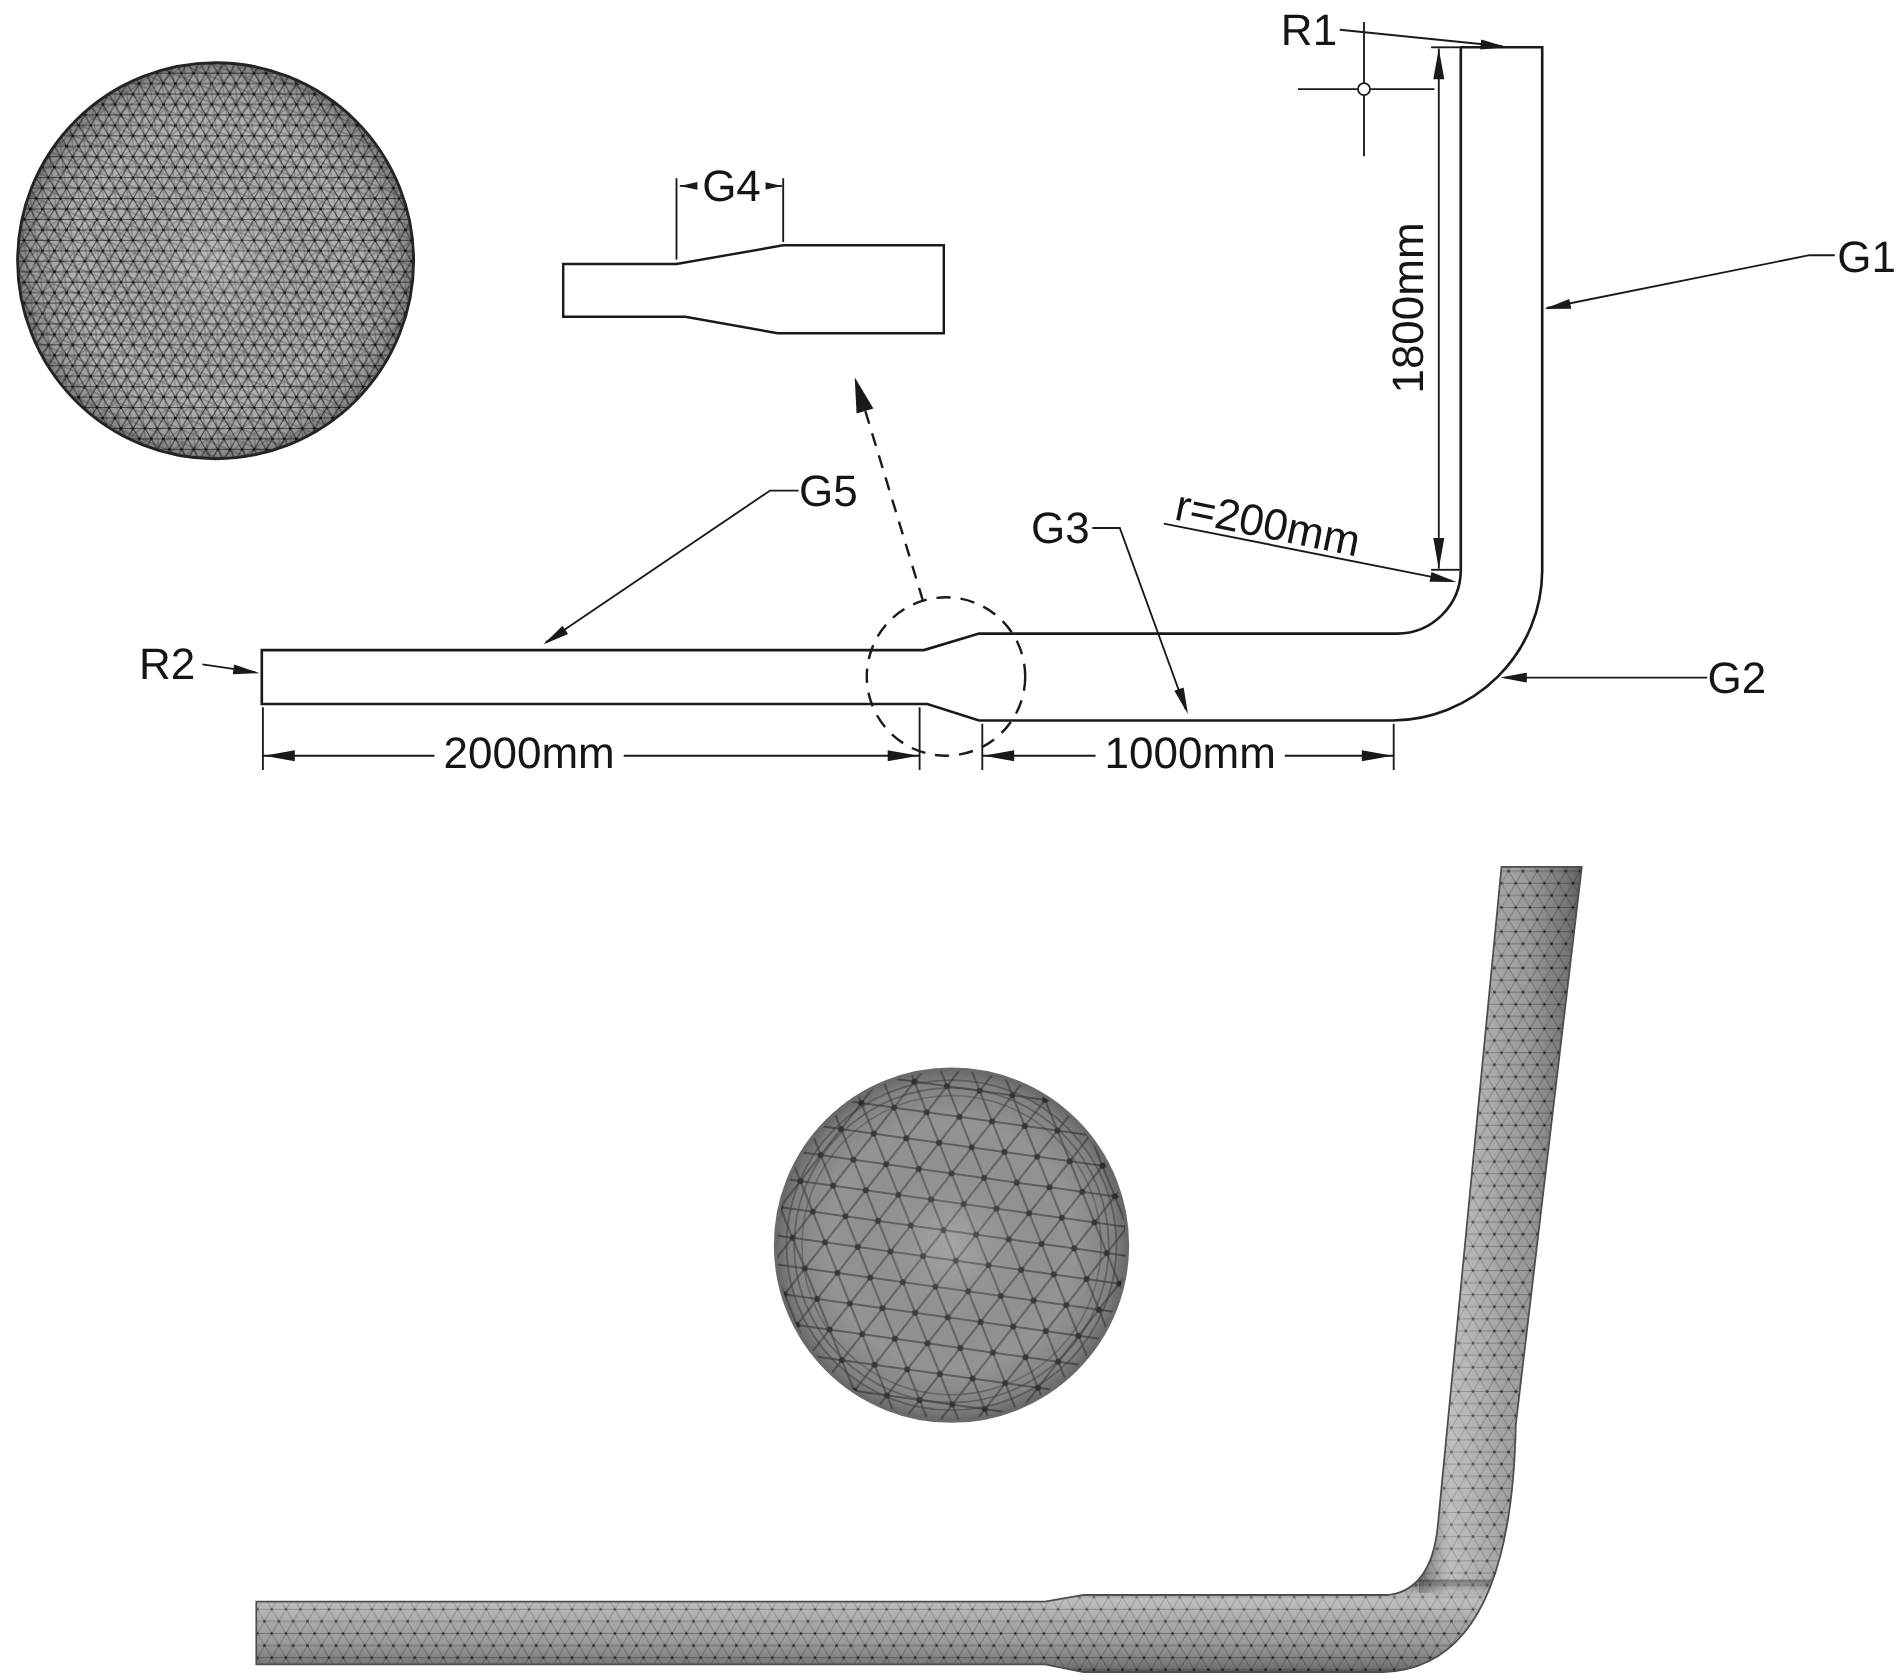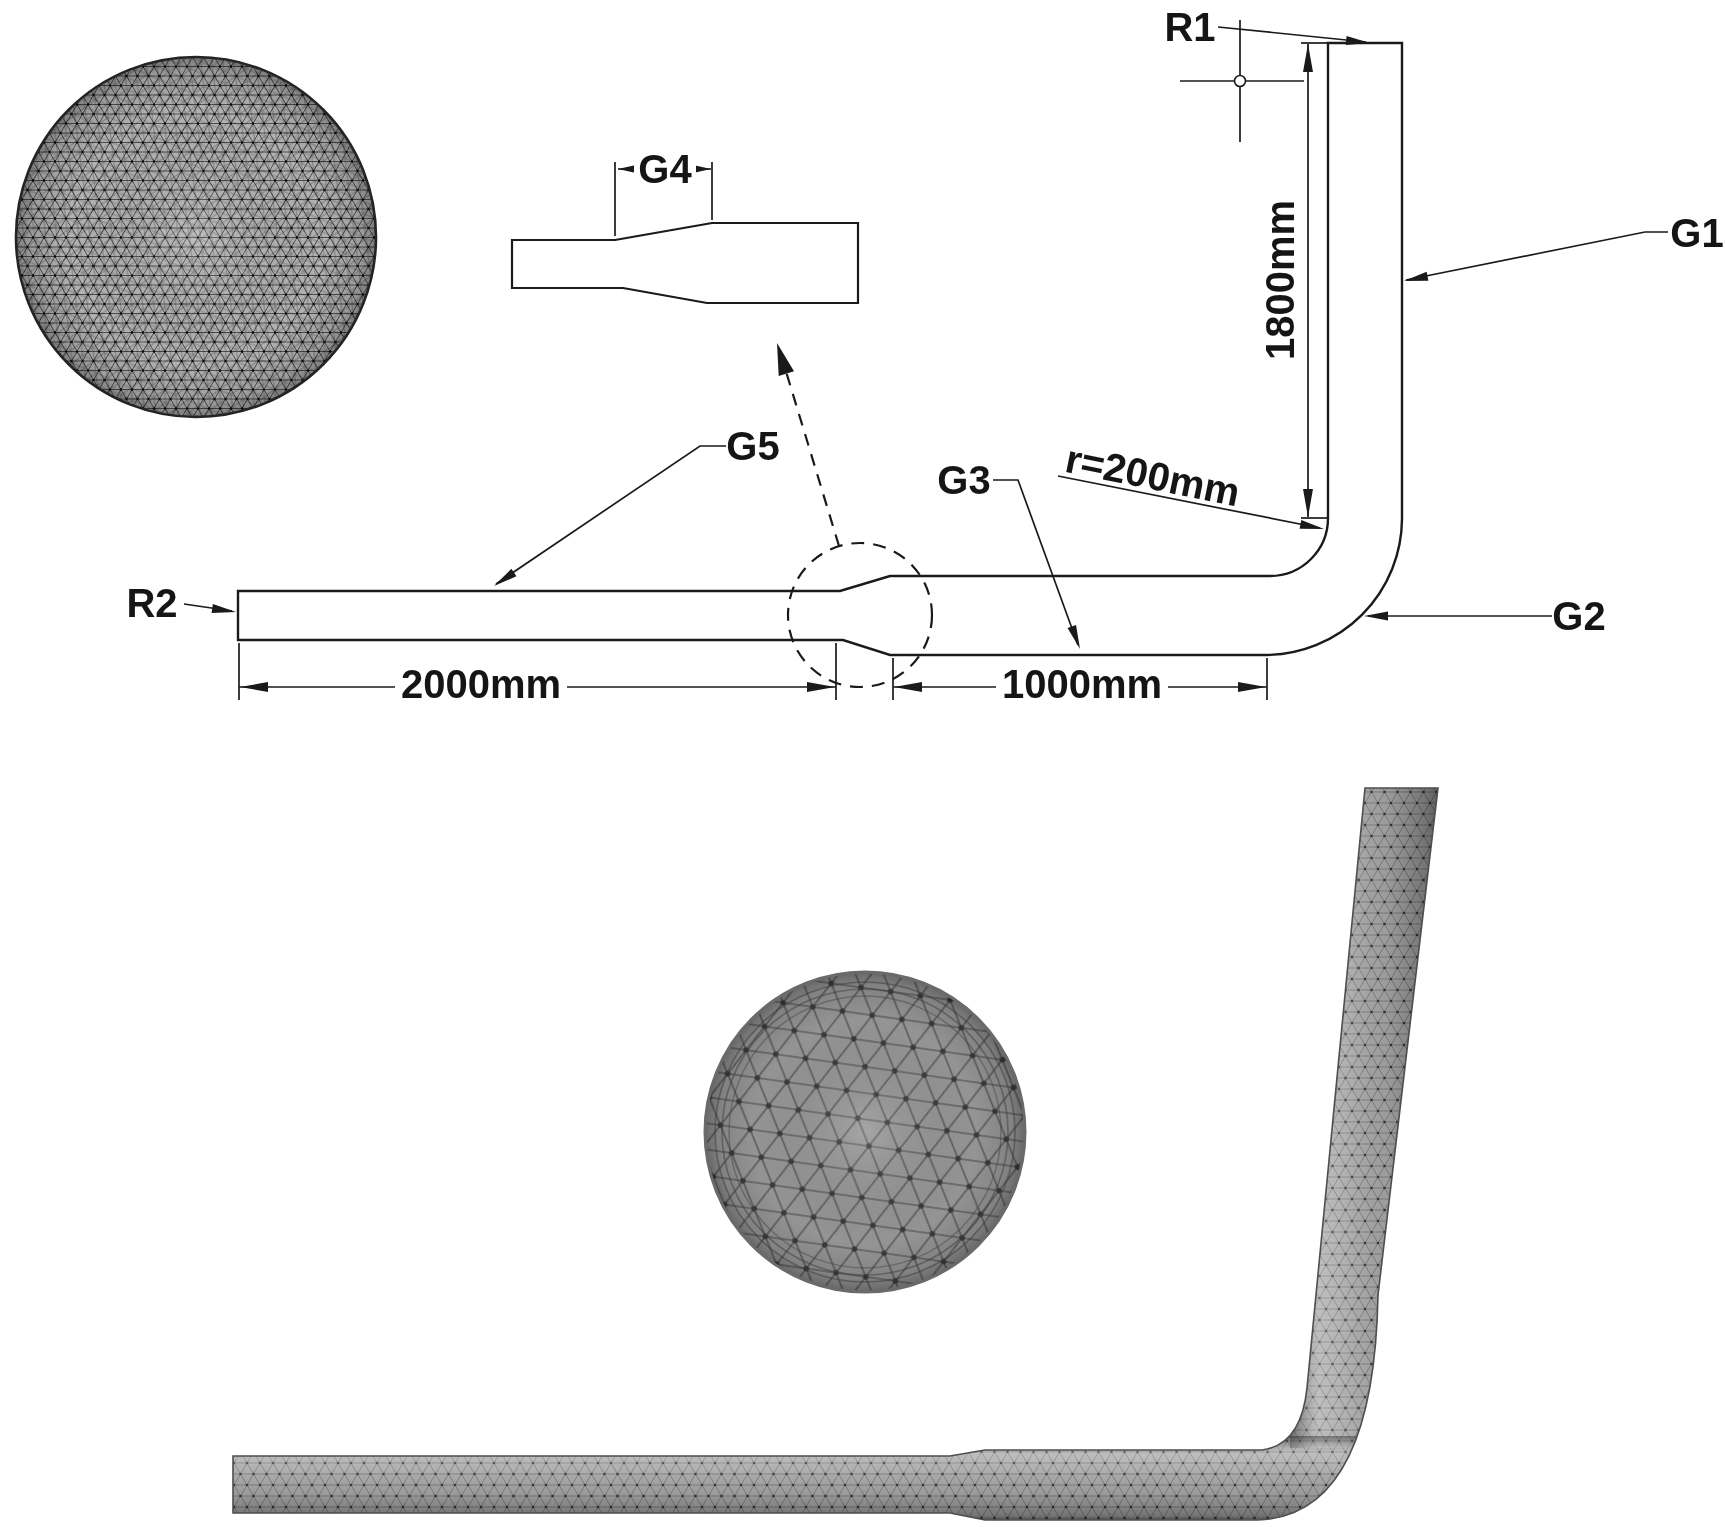--- a/index.html
+++ b/index.html
@@ -1,16 +1,16 @@
 <!DOCTYPE html>
 <html><head>
 <meta charset="utf-8">
 <style>
   html,body{margin:0;padding:0;background:#ffffff;}
-  .stage{width:100%;max-width:1725px;margin:0 auto;background:#fff;font-weight:bold;}
+  .stage{width:100%;max-width:1725px;margin:0 auto;background:#fff;}
   svg{display:block;width:100%;height:auto;}
   text{font-family:"Liberation Sans", sans-serif; fill:#151515;}
   .lbl{font-size:40px;}
   .dim{font-size:40px;}
 </style>
 </head>
 <body>
 
 <div class="stage">
 <svg viewBox="0 0 1725 1527" xmlns="http://www.w3.org/2000/svg">

